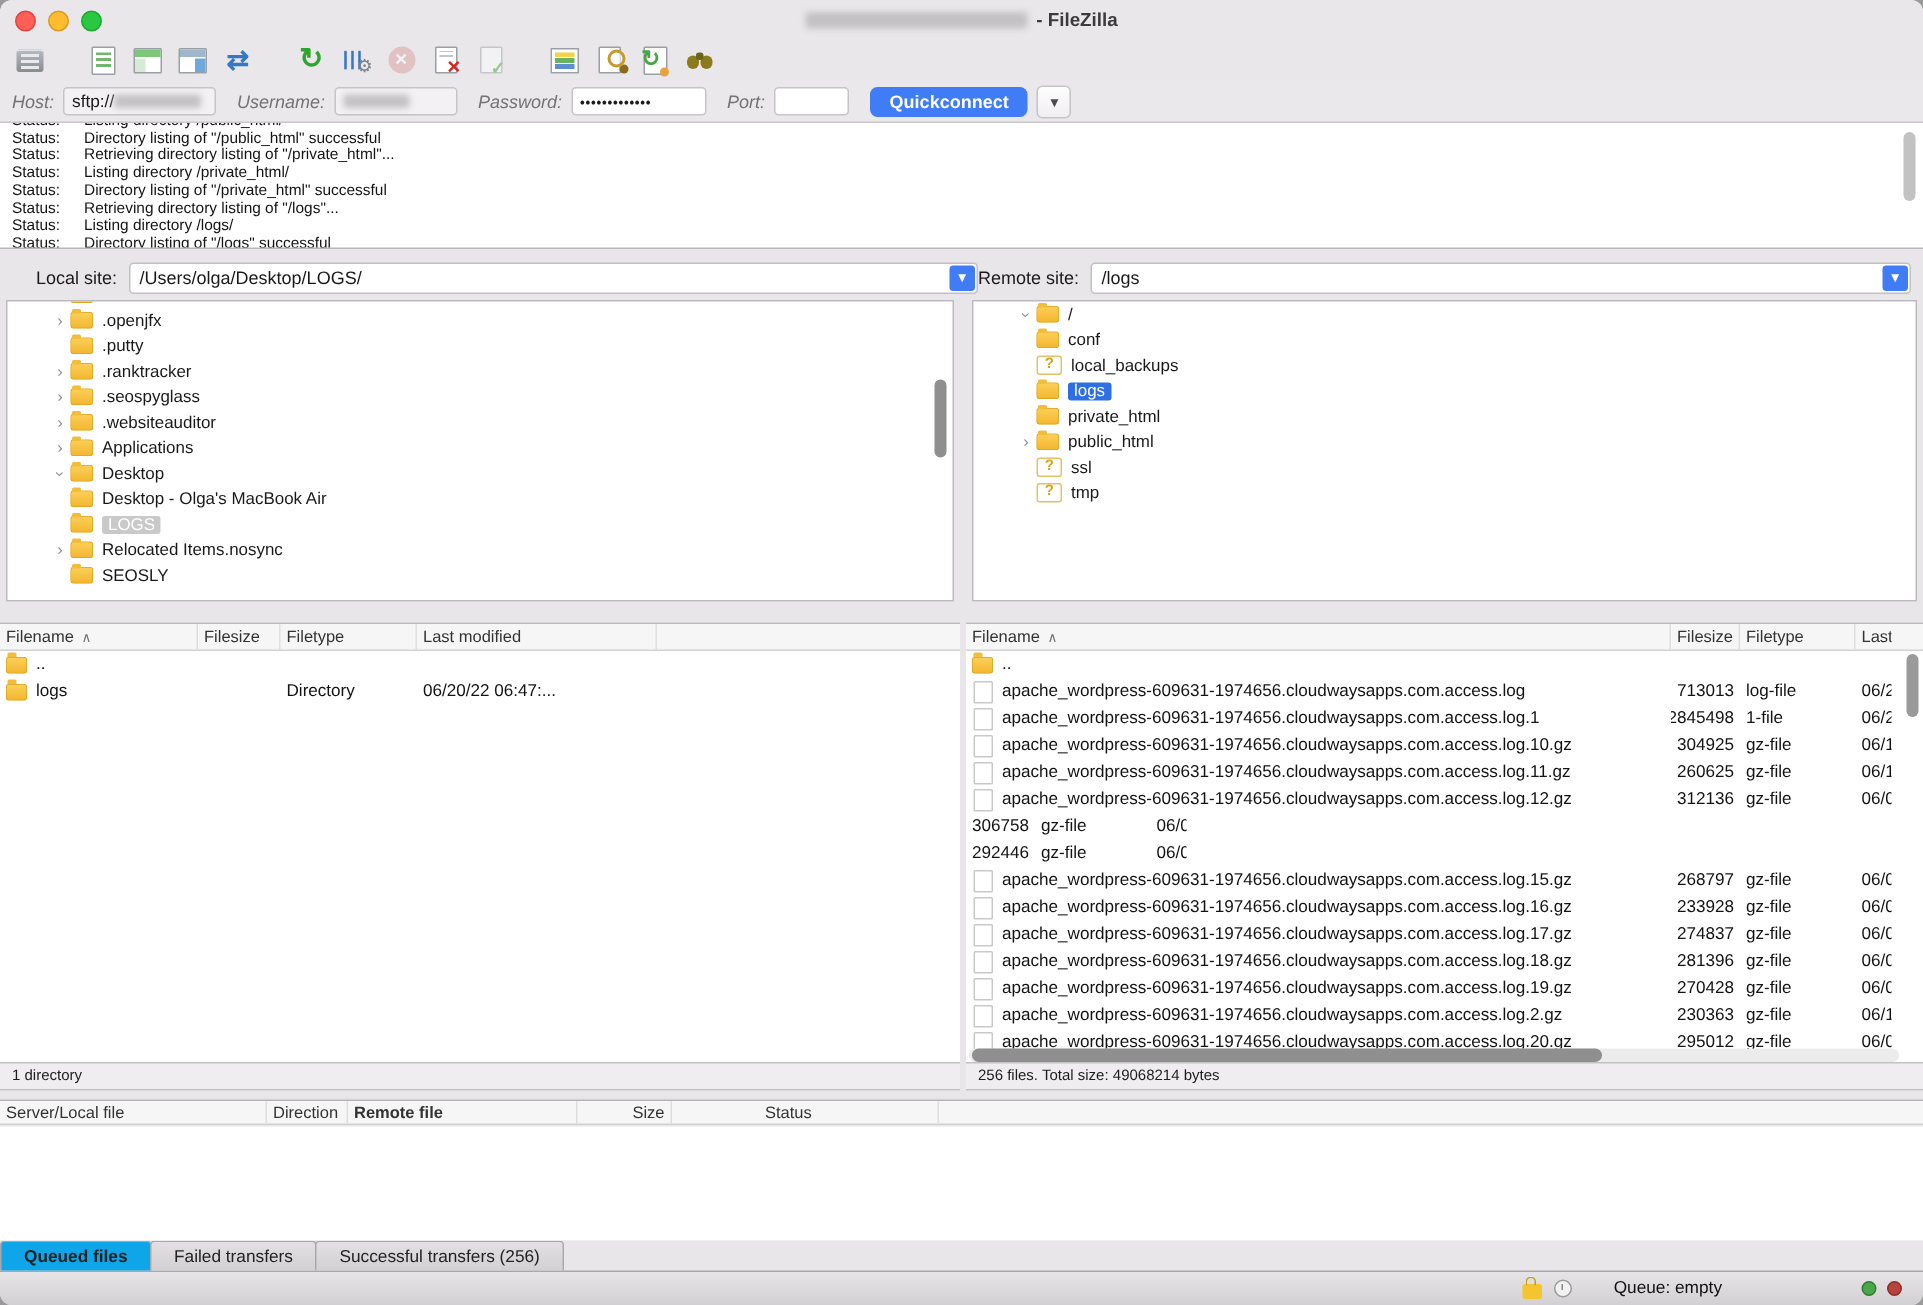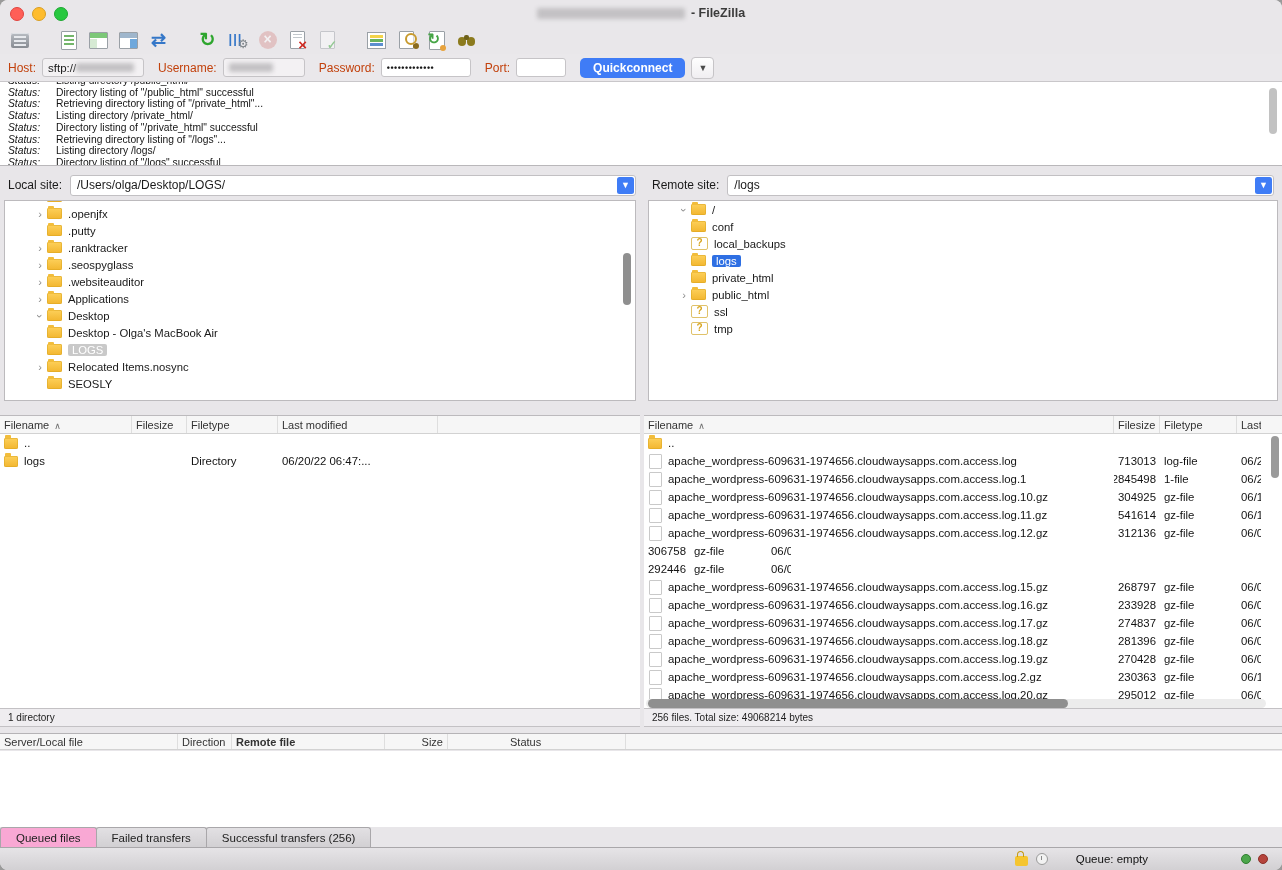--- a/index.html
+++ b/index.html
@@ -69,42 +69,42 @@
   .i-sync::after{content:"\21BB";position:absolute;left:-2px;top:-2px;font-size:15px;font-weight:bold;color:#46a546;}
   .i-sync::before{content:"";position:absolute;right:-2px;bottom:-2px;width:6px;height:6px;border-radius:50%;background:#e8a33d;}
   .i-binoculars{width:20px;height:13px;}
   .i-binoculars::before{content:"";position:absolute;left:1px;top:3px;width:8px;height:9px;border-radius:4px;
     background:#8c7b1e;box-shadow:9px 0 0 #8c7b1e;}
   .i-binoculars::after{content:"";position:absolute;left:7px;top:1px;width:5px;height:5px;border-radius:2px;background:#6e611a;}
   
   .qcbar{position:absolute;left:0;top:54px;width:1282px;height:28px;background:#eae8eb;
     border-bottom:1px solid #c9c7ca;display:flex;align-items:center;font-size:12px;
     box-sizing:border-box;padding-left:8px;}
-  .qcbar .lbl{margin-right:6px;color:#c2410c;}
+  .qcbar .lbl{margin-right:6px;color:#737373;font-style:italic;}
   .field{height:19px;background:#fff;border:1px solid #c6c4c7;border-radius:3px;
     display:flex;align-items:center;padding:0 5px;font-size:11.5px;box-sizing:border-box;margin-right:14px;}
   .field.host{width:102px;background:#f3f1f3;}
   .field.user{width:82px;background:#f3f1f3;}
   .field.pass{width:90px;font-size:9px;font-weight:bold;letter-spacing:.5px;overflow:hidden;}
   .field.port{width:50px;}
   .qc-btn{height:20px;background:#3f7cf6;color:#fff;font-weight:bold;font-size:12px;
     border:none;border-radius:5px;padding:0 13px;margin-right:6px;}
   .qc-drop{width:21px;height:20px;background:linear-gradient(#fefefe,#f0eef1);border:1px solid #c6c4c7;
     border-radius:4px;font-size:9px;color:#4b4b4b;display:flex;align-items:center;justify-content:center;}
   
   .log{position:absolute;left:0;top:82px;width:1282px;height:84px;background:#fff;
     border-bottom:1px solid #b9b7ba;overflow:hidden;box-sizing:border-box;}
   .log-inner{margin-top:-7px;}
   .log-row{display:flex;line-height:11.7px;font-size:10.3px;color:#141414;}
-  .log-row .llabel{flex:none;width:48px;padding-left:8px;font-style:italic;}
+  .log-row .llabel{flex:none;width:48px;padding-left:8px;}
   .vscroll{position:absolute;border-radius:4px;background:#c2c2c2;}
   .log .vscroll{right:5px;top:6px;width:8px;height:46px;}
   
   .site-row{position:absolute;top:174px;height:22px;display:flex;align-items:center;font-size:12px;}
-  .site-row.left{left:8px;width:628px;justify-content:space-between;}
+  .site-row.left{left:24px;width:628px;justify-content:space-between;}
   .site-row.right{left:652px;width:622px;}
   .combo{flex:1;height:21px;background:#fff;border:1px solid #c2c0c3;border-radius:3px;
     position:relative;font-size:12px;line-height:19px;padding-left:6px;box-sizing:border-box;margin-left:8px;}
   .combo .cbtn{position:absolute;right:1px;top:1px;width:17px;height:17px;background:#3f7cf6;
     border-radius:2.5px;color:#fff;font-size:9px;display:flex;align-items:center;justify-content:center;}
   .treebox{position:absolute;top:200px;height:201px;background:#fff;border:1px solid #bcbabd;
     overflow:hidden;box-sizing:border-box;padding-left:28px;}
   .treebox.left{left:4px;width:632px;}
   .treebox.right{left:648px;width:630px;}
   .tree-row{height:17px;display:flex;align-items:center;font-size:11.3px;color:#191919;box-sizing:border-box;}
@@ -168,21 +168,21 @@
   .queue-header .hcell:nth-child(4){width:63px;justify-content:flex-end;}
   .queue-header .hcell:nth-child(5){width:58px;margin-top:36px;}
   .queue-header .hcell:nth-child(6){width:120px;}
   .queue-body{position:absolute;left:0;top:751px;width:1282px;height:76px;background:#fff;}
   
   .tabstrip{position:absolute;left:0;top:827px;width:1282px;height:21px;display:flex;align-items:flex-end;
     border-bottom:1px solid #a9a7aa;box-sizing:border-box;background:#e8e6e9;}
   .tab{height:19px;display:flex;align-items:center;padding:0 15px;font-size:11.5px;
     background:linear-gradient(#e2e0e3,#d2d0d3);border:1px solid #a9a7aa;border-bottom:none;
     border-radius:3px 3px 0 0;margin-right:-1px;color:#222;}
-  .tab.active{background:#f9a8d4;font-weight:normal;}
+  .tab.active{background:#0ea5e9;font-weight:bold;}
   
   .bottombar{position:absolute;left:0;top:848px;width:1282px;height:22px;
     background:linear-gradient(#e6e4e7,#d2d0d3);display:flex;align-items:center;
     justify-content:flex-end;padding-right:14px;box-sizing:border-box;font-size:11.5px;color:#111;}
   .lock{width:13px;height:10px;background:#f5c52f;border-radius:2px;position:relative;margin-right:8px;margin-top:3px;}
   .lock::before{content:"";position:absolute;left:2px;top:-5px;width:7px;height:6px;
     border:1.6px solid #c59c16;border-bottom:none;border-radius:4px 4px 0 0;box-sizing:border-box;}
   .clockico{width:12px;height:12px;border-radius:50%;border:1.5px solid #9a9a9a;background:#f2f2f2;
     position:relative;margin-right:28px;box-sizing:border-box;}
   .clockico::after{content:"";position:absolute;left:4px;top:2px;width:1.5px;height:4px;background:#888;}
@@ -533,21 +533,21 @@
           </span>
           <span class="fcell size">304925</span>
           <span class="fcell type">gz-file</span>
           <span class="fcell mod">06/1</span>
         </div>
         <div class="f-row rf">
           <span class="fcell name">
             <span class="ficon i-file"></span>
             <span>apache_wordpress-609631-1974656.cloudwaysapps.com.access.log.11.gz</span>
           </span>
-          <span class="fcell size">541614</span>
+          <span class="fcell size">260625</span>
           <span class="fcell type">gz-file</span>
           <span class="fcell mod">06/1</span>
         </div>
         <div class="f-row rf">
           <span class="fcell name">
             <span class="ficon i-file"></span>
             <span>apache_wordpress-609631-1974656.cloudwaysapps.com.access.log.12.gz</span>
           </span>
           <span class="fcell size">312136</span>
           <span class="fcell type">gz-file</span>

